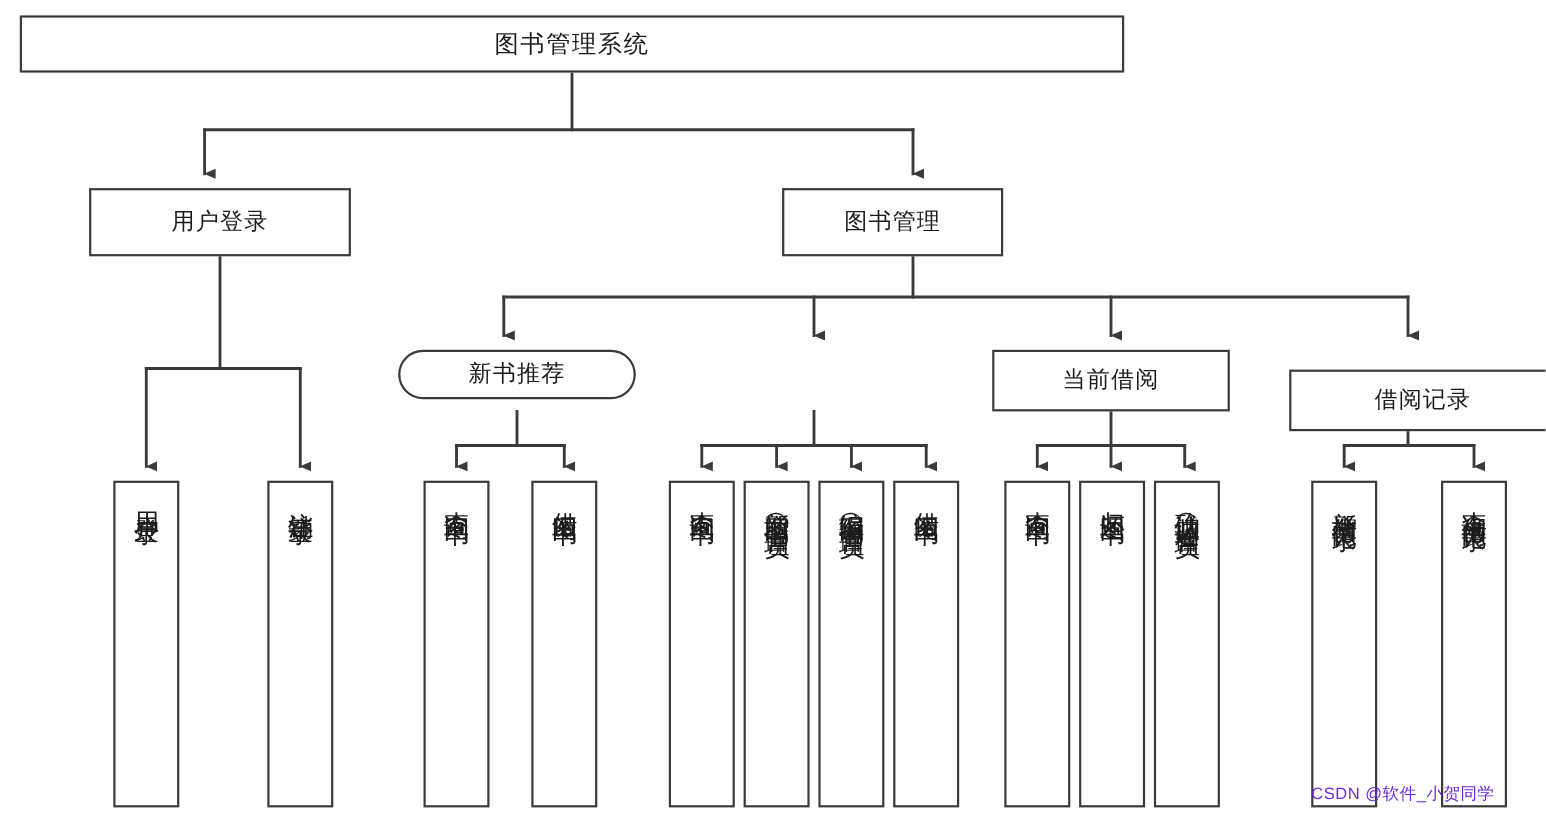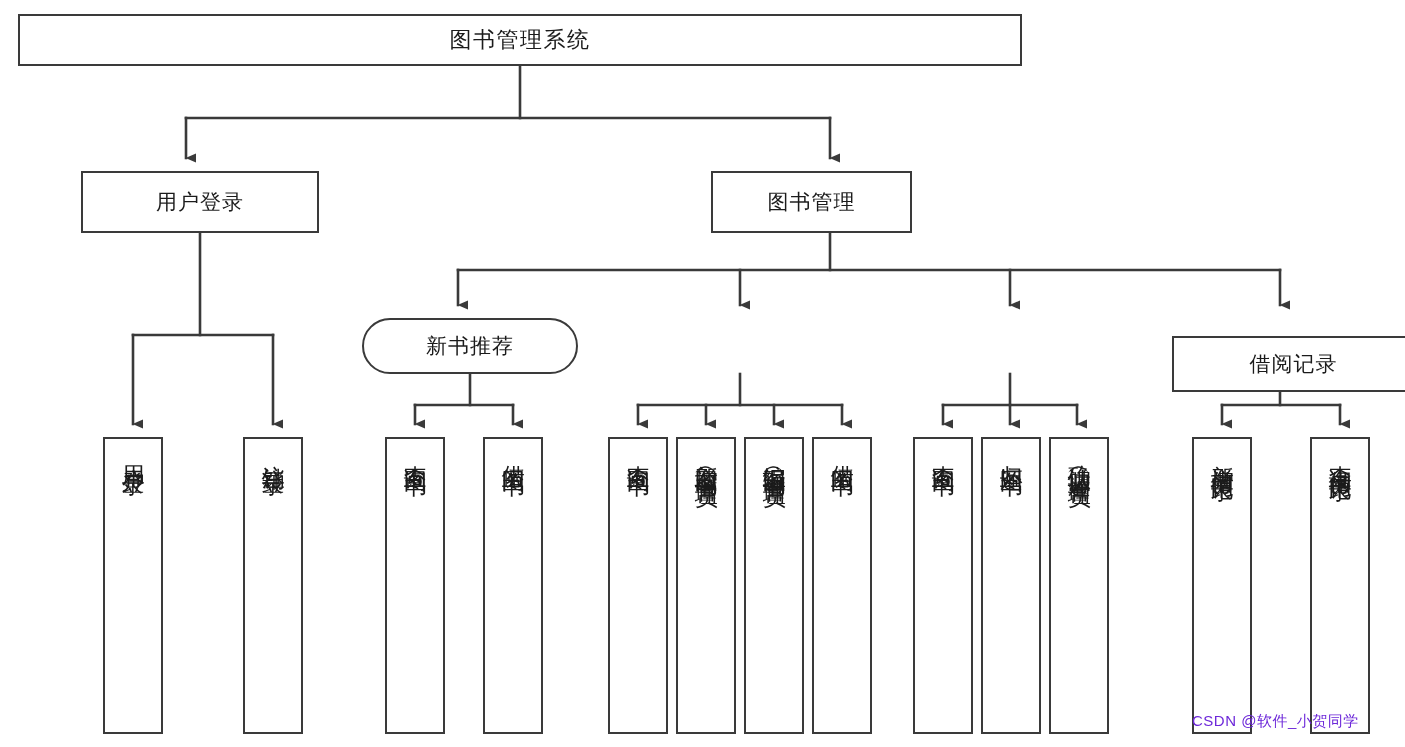--- a/index.html
+++ b/index.html
@@ -110,25 +110,28 @@
   </div>
 
   <div class="node h-node" style="left:81px;top:171px;width:238px;height:62px;">
     <span class="lbl">用户登录</span>
   </div>
 
   <div class="node h-node" style="left:711px;top:171px;width:201px;height:62px;">
     <span class="lbl">图书管理</span>
   </div>
 
-  <div class="node h-node" style="left:362px;top:318px;width:216px;height:56px;border-radius:28px;">
+  <div class="node h-node" style="left:362px;top:318px;width:216px;height:45px;border-radius:28px;">
     <span class="lbl">新书推荐</span>
   </div>
 
 
+  <div class="node h-node" style="left:902px;top:318px;width:216px;height:56px;">
+    <span class="lbl">当前借阅</span>
+  </div>
 
   <div class="node h-node" style="left:1172px;top:336px;width:243px;height:56px;">
     <span class="lbl">借阅记录</span>
   </div>
 
   <div class="node v-node" style="left:103px;top:437px;width:60px;height:297px;">
     <span class="lbl">用户登录</span>
   </div>
 
   <div class="node v-node" style="left:243px;top:437px;width:60px;height:297px;">

